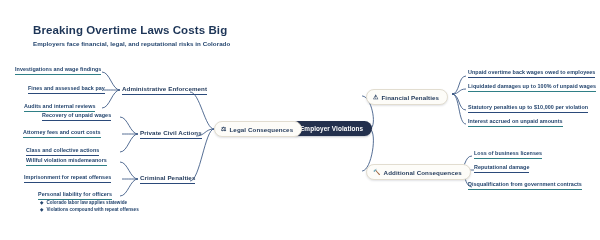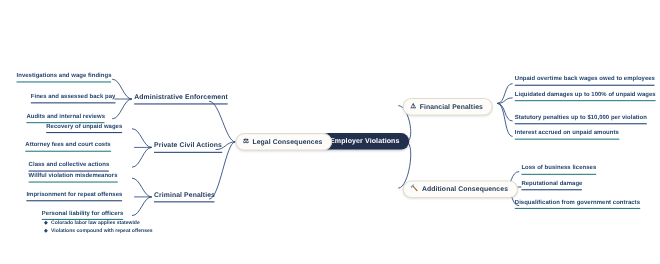--- a/index.html
+++ b/index.html
@@ -91,20 +91,24 @@
       <path d="M452,94 C460,94 458,89 466,89"></path>
       <path d="M452,94 C460,94 458,110 466,110"></path>
       <path d="M452,94 C460,94 458,124 466,124"></path>
 
       <path d="M458,170 C466,170 464,156 472,156"></path>
       <path d="M458,170 C466,170 466,170 474,170"></path>
       <path d="M458,170 C466,170 464,187 472,187"></path>
     </g>
   </svg>
 
+  <div class="hdr">
+    <div class="title">Breaking Overtime Laws Costs Big</div>
+    <div class="sub">Employers face financial, legal, and reputational risks in Colorado</div>
+  </div>
 
   <div class="node center-node" style="left:291px;top:121px;">
     <span>Employer Violations</span>
   </div>
 
   <div class="node pill" style="left:214px;top:121px;">
     <span class="ico">⚖</span>
     <span>Legal Consequences</span>
   </div>
 

